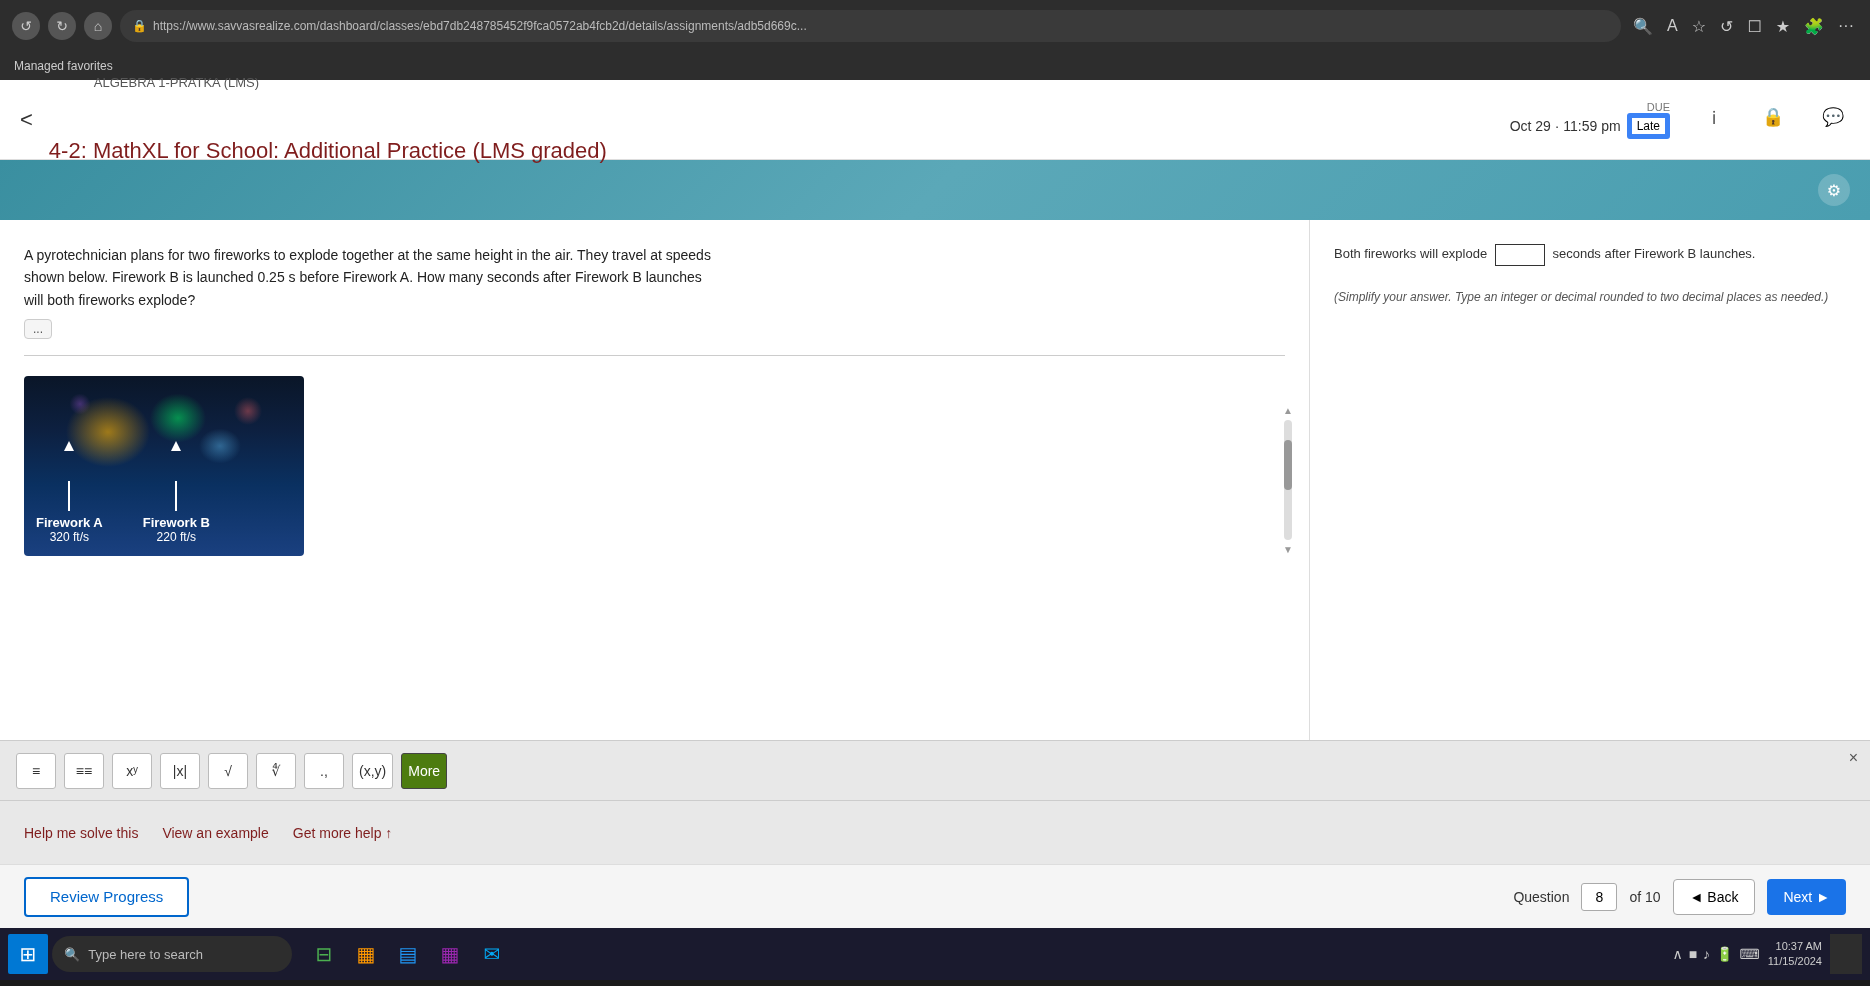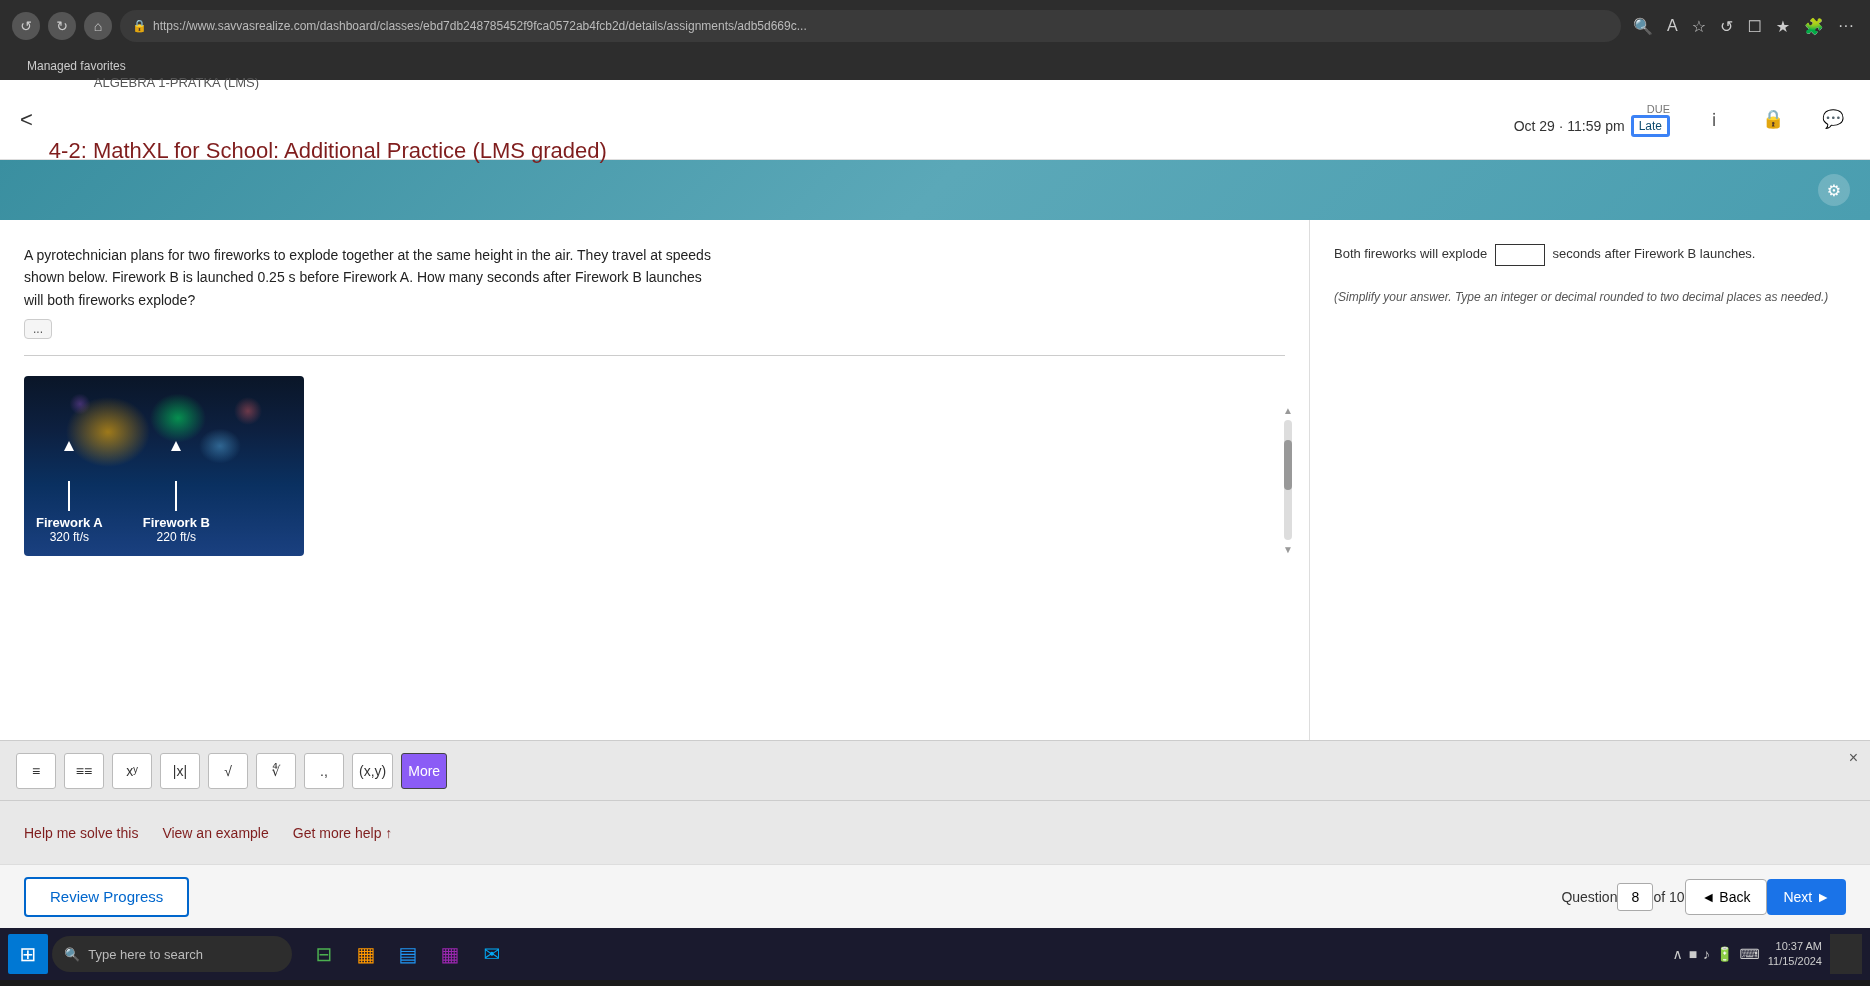--- a/index.html
+++ b/index.html
@@ -39,21 +39,21 @@
     }
     .address-bar span { color: #bbb; }
     .browser-actions { display: flex; gap: 6px; align-items: center; color: #ccc; font-size: 16px; }
     .browser-actions span { cursor: pointer; padding: 4px; }
 
     .managed-favorites {
       height: 28px;
       background: #2d2d2d;
       display: flex;
       align-items: center;
-      padding: 0 27px;
+      padding: 0 14px;
       color: #ccc;
       font-size: 12px;
     }
 
     
     .app-header {
       height: 80px;
       background: #fff;
       display: flex;
       align-items: center;
@@ -73,21 +73,21 @@
     .class-name { font-size: 13px; color: #555; margin-bottom: 2px; margin-left: 45px; }
     .assignment-title { font-size: 22px; color: #7f1d1d; font-weight: normal; margin-top: 48px; }
     .header-right {
       display: flex;
       align-items: flex-start;
       gap: 28px;
     }
     .due-info { text-align: right; }
     .due-label { font-size: 11px; color: #777; }
     .due-date { font-size: 14px; color: #333; display: flex; align-items: center; gap: 6px; }
-    .late-badge { color: #0c4a6e; font-size: 12px; border: 3px solid #3b82f6; padding: 1px 5px; border-radius: 3px; }
+    .late-badge { color: #000000; font-size: 12px; border: 5px solid #3b82f6; padding: 1px 5px; border-radius: 3px; }
     .header-icon-btn {
       width: 32px; height: 32px;
       background: none; border: none;
       font-size: 18px; color: #555;
       cursor: pointer;
       display: flex; align-items: center; justify-content: center;
     }
 
     
     .teal-banner {
@@ -265,21 +265,21 @@
       border-radius: 3px;
       cursor: pointer;
       font-size: 14px;
       display: flex;
       align-items: center;
       justify-content: center;
       padding: 0 6px;
       color: #333;
     }
     .math-btn-more {
-      background: #8b5cf6;
+      background: #4d7c0f;
       color: #fff;
       border-color: #444;
     }
 
     
     .action-bar {
       height: 64px;
       background: #e8e8e8;
       border-top: 1px solid #ccc;
       display: flex;
@@ -334,20 +334,21 @@
       background: #fff;
       border: 2px solid #0066cc;
       border-radius: 4px;
       font-size: 15px;
       color: #0066cc;
       cursor: pointer;
     }
     .question-nav {
       display: flex;
       align-items: center;
+      gap: 12px;
     }
     .question-label { font-size: 14px; color: #333; }
     .question-number-box {
       width: 36px; height: 28px;
       border: 1px solid #aaa;
       border-radius: 3px;
       display: flex; align-items: center; justify-content: center;
       font-size: 14px;
       background: #fff;
     }

